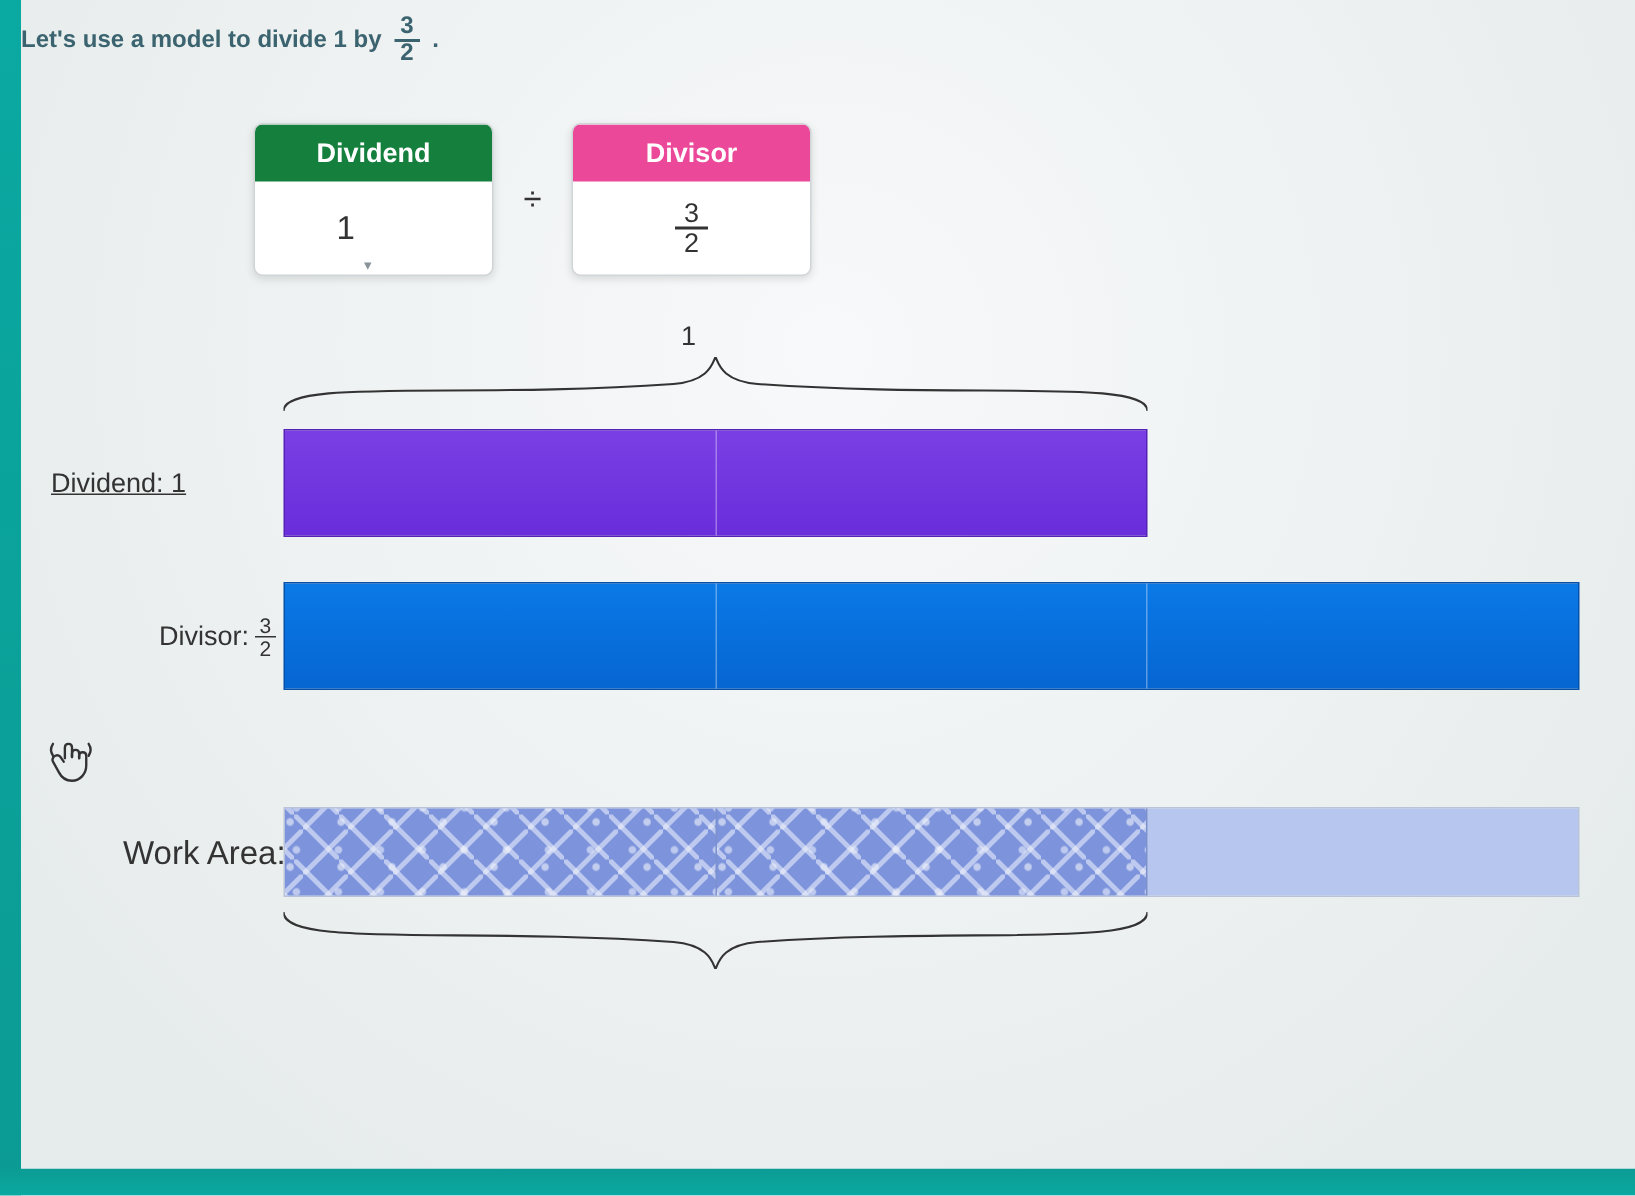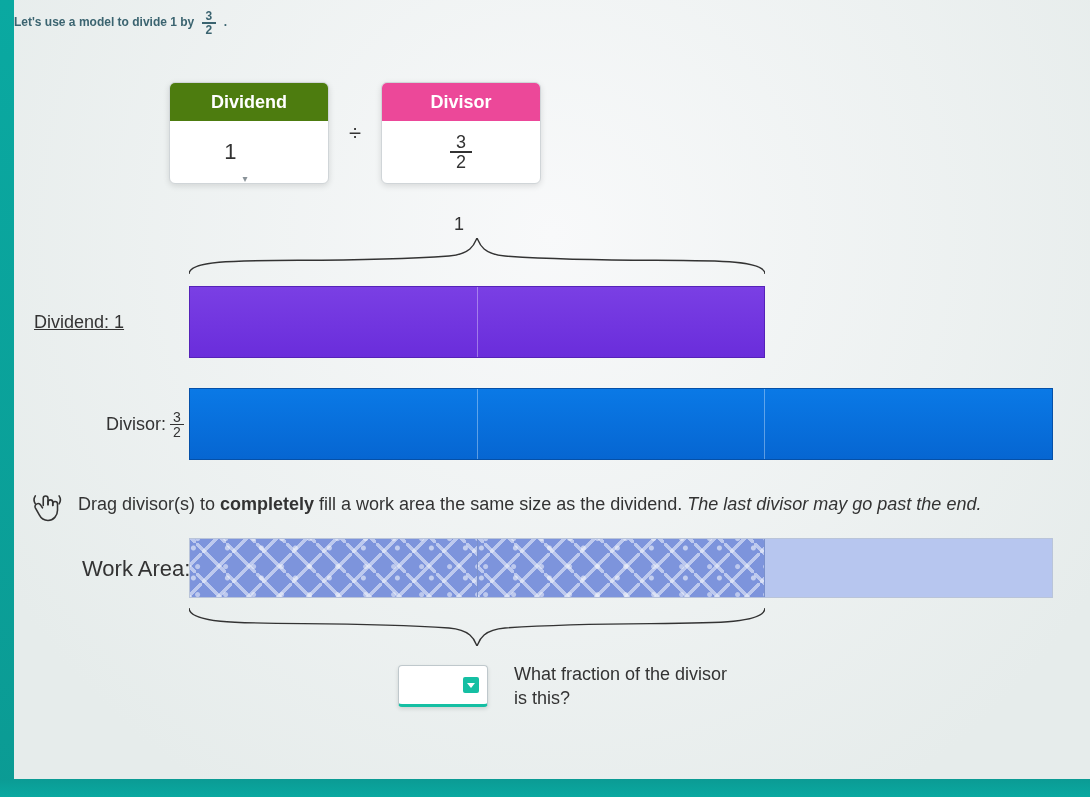--- a/index.html
+++ b/index.html
@@ -2,31 +2,31 @@
 <html><head>
 <meta charset="utf-8">
 <style>
   * { box-sizing: border-box; margin: 0; padding: 0; }
   html, body { width: 1090px; height: 797px; font-family: "Segoe UI", Arial, sans-serif; background: #e8eef0; color: #333; overflow: hidden; }
   body { position: relative; }
   .teal-border { position: absolute; left: 0; top: 0; width: 14px; height: 797px; background: linear-gradient(to bottom,#0aa9a1,#0b9b94); }
   .teal-bottom { position: absolute; left: 0; bottom: 0; width: 1090px; height: 18px; background: linear-gradient(to top,#0aa9a1,#0b9b94); }
   .page { position: absolute; left: 14px; top: 0; width: 1076px; height: 779px; background: radial-gradient(ellipse at 50% 30%, #f8f9fa 0%, #e6eceb 85%); }
 
-  .prompt { position: absolute; left: 0; top: 10px; font-weight: 700; color: #3b6470; font-size: 12px; white-space: nowrap; }
+  .prompt { position: absolute; left: 0; top: 10px; font-weight: 700; color: #3b6470; font-size: 16px; white-space: nowrap; }
   .prompt .frac { display: inline-block; vertical-align: middle; text-align: center; line-height: 1; margin: 0 4px; }
   .prompt .frac .n { display: block; border-bottom: 2px solid #3b6470; padding: 0 4px; }
   .prompt .frac .d { display: block; padding: 0 4px; }
 
   
   .cards { position: absolute; left: 155px; top: 82px; display: flex; align-items: center; gap: 14px; }
   .card { width: 160px; border: 1px solid #d0d5d8; border-radius: 6px; background: #fff; box-shadow: 0 2px 6px rgba(0,0,0,.12); overflow: hidden; }
   .card .head { height: 38px; display: flex; align-items: center; justify-content: center; font-weight: 600; font-size: 18px; color: #fff; }
   .card .body { height: 62px; display: flex; align-items: center; justify-content: center; font-size: 22px; color: #333; position: relative; }
-  .card.dividend .head { background: #4d7c0f; }
+  .card.dividend .head { background: #15803d; }
   .card.divisor  .head { background: #ec4899; }
   .card.dividend .body > span { position: relative; padding-right: 16px; }
   .dd-caret { position:absolute; right:10px; top:50%; transform:translateY(-50%); font-size:10px; color:#8a9399; }
   .div-sign { color: #333; font-size: 22px; padding: 0 6px; }
 
   .body-frac { text-align: center; line-height: 1; }
   .body-frac .n { display:block; border-bottom: 2px solid #333; padding:0 6px; font-size:18px; }
   .body-frac .d { display:block; padding:0 6px; font-size:18px; }
 
   .brace-top-label { position:absolute; left:440px; top:214px; font-size:18px; color:#333; }
@@ -152,35 +152,26 @@
     <svg viewBox="0 0 48 48">
         <g fill="none" stroke="#333" stroke-width="2" stroke-linecap="round" stroke-linejoin="round">
       <path d="M18 22v-9c0-2 1-3 3-3s3 1 3 3v8"></path>
       <path d="M24 21v-3c0-2 1-3 3-3s3 1 3 3v4"></path>
       <path d="M30 22v-2c0-2 1-3 3-3s3 1 3 3v8c0 7-5 13-12 13-5 0-9-3-11-7l-5-9c-1-2 0-4 2-5s4 0 5 2l2 3"></path>
       <path d="M8 10c-2 3-2 7 0 10"></path>
       <path d="M38 10c2 3 2 7 0 10"></path>
     </g>
       </svg>
   </div>
-  <div class="instruction">
-    <span>Drag divisor(s) to </span><b>completely</b><span> fill a work area the same size as the dividend. </span><span class="tail">The last divisor may go past the end.</span>
-  </div>
 
   <div class="work-label">Work Area:</div>
   <div class="work-area">
     <div class="work-seg filled"></div>
     <div class="work-seg filled"></div>
     <div class="work-seg"></div>
   </div>
 
   <svg class="brace-bot" viewBox="0 0 576 42" preserveAspectRatio="none">
     <path d="M0,4 C0,28 120,14 260,24 C284,26 286,38 288,42 C290,38 292,26 316,24 C456,14 576,28 576,4"></path>
   </svg>
 
-  <div class="answer-wrap">
-    <div class="answer-box">
-      <div class="dd"></div>
-    </div>
-    <div class="q-text">What fraction of the divisor is this?</div>
-  </div>
 
 </div>
 
 </body></html>

